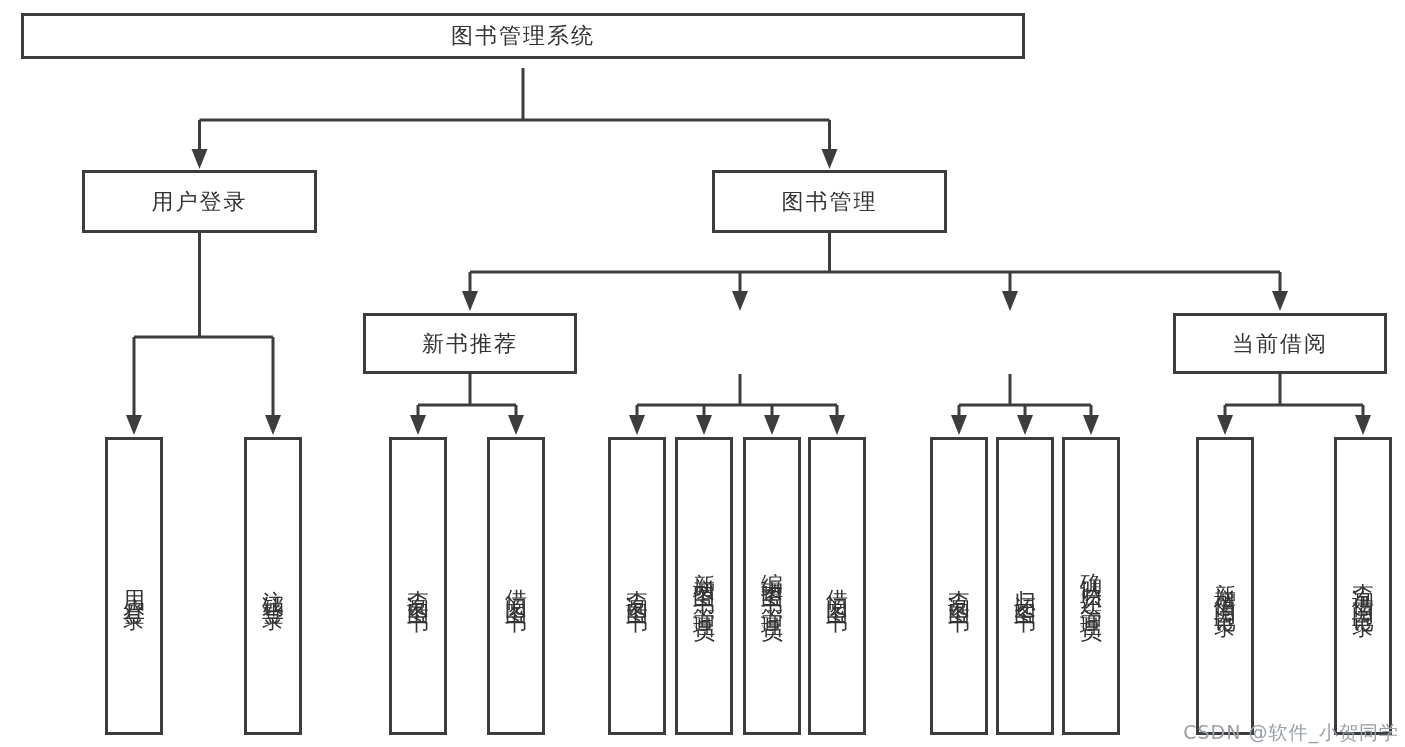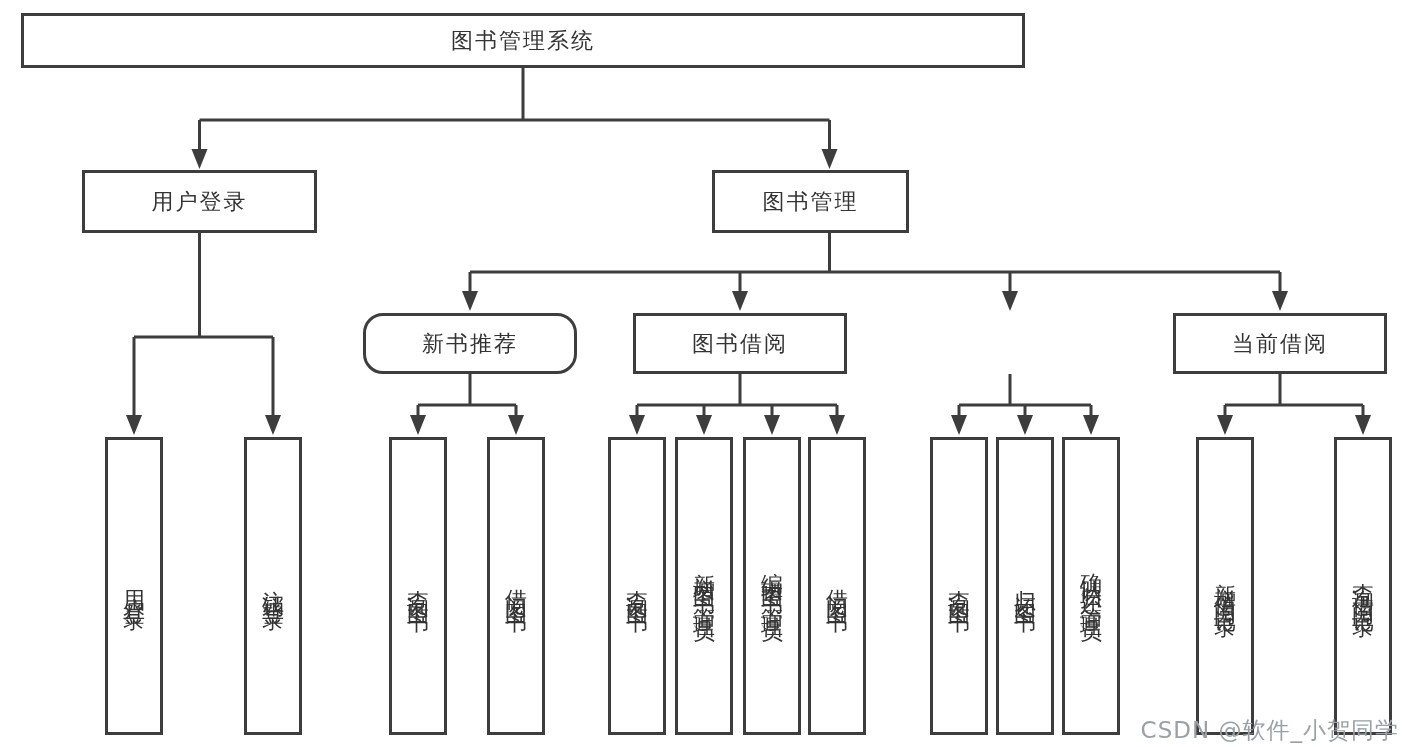--- a/index.html
+++ b/index.html
@@ -44,21 +44,21 @@
     text-orientation:mixed;
     color:var(--text);
     font-size:22px;
     letter-spacing:7px;
     line-height:1;
     white-space:nowrap;
   }
   .watermark{
     position:absolute;
     right:6px;bottom:1px;
-    font-size:23px;
+    font-size:19px;
     letter-spacing:1px;
     color:var(--watermark);
     white-space:nowrap;
   }
 </style>
 </head>
 <body>
 
 <div class="canvas">
 
@@ -91,27 +91,26 @@
     <path d="M1010,374 V405 M959,405 H1091 M959,405 V417 M1025,405 V417 M1091,405 V417"></path>
     <polygon points="951,415 967,415 959,435"></polygon>
     <polygon points="1017,415 1033,415 1025,435"></polygon>
     <polygon points="1083,415 1099,415 1091,435"></polygon>
 
     <path d="M1280,374 V405 M1225,405 H1363 M1225,405 V417 M1363,405 V417"></path>
     <polygon points="1217,415 1233,415 1225,435"></polygon>
     <polygon points="1355,415 1371,415 1363,435"></polygon>
   </svg>
 
-  <div class="node" style="left:21px;top:13px;width:1004px;height:55px;">图书管理系统</div>
+  <div class="node" style="left:21px;top:13px;width:1004px;height:46px;">图书管理系统</div>
 
   <div class="node" style="left:82px;top:170px;width:235px;height:63px;">用户登录</div>
-  <div class="node" style="left:712px;top:170px;width:197px;height:63px;">图书管理</div>
+  <div class="node" style="left:712px;top:170px;width:235px;height:63px;">图书管理</div>
 
-  <div class="node" style="left:363px;top:313px;width:214px;height:61px;border-radius:20px;">新书推荐</div>
-  <div class="node" style="left:633px;top:313px;width:214px;height:61px;">图书借阅</div>
+  <div class="node" style="left:363px;top:313px;width:214px;height:61px;">新书推荐</div>
   <div class="node" style="left:1173px;top:313px;width:214px;height:61px;">当前借阅</div>
 
   <div class="leaf" style="left:105px;top:437px;width:58px;height:298px;">
     <span class="vtext">用户登录</span>
   </div>
   <div class="leaf" style="left:244px;top:437px;width:58px;height:298px;">
     <span class="vtext">注销登录</span>
   </div>
   <div class="leaf" style="left:389px;top:437px;width:58px;height:298px;">
     <span class="vtext">查询图书</span>

